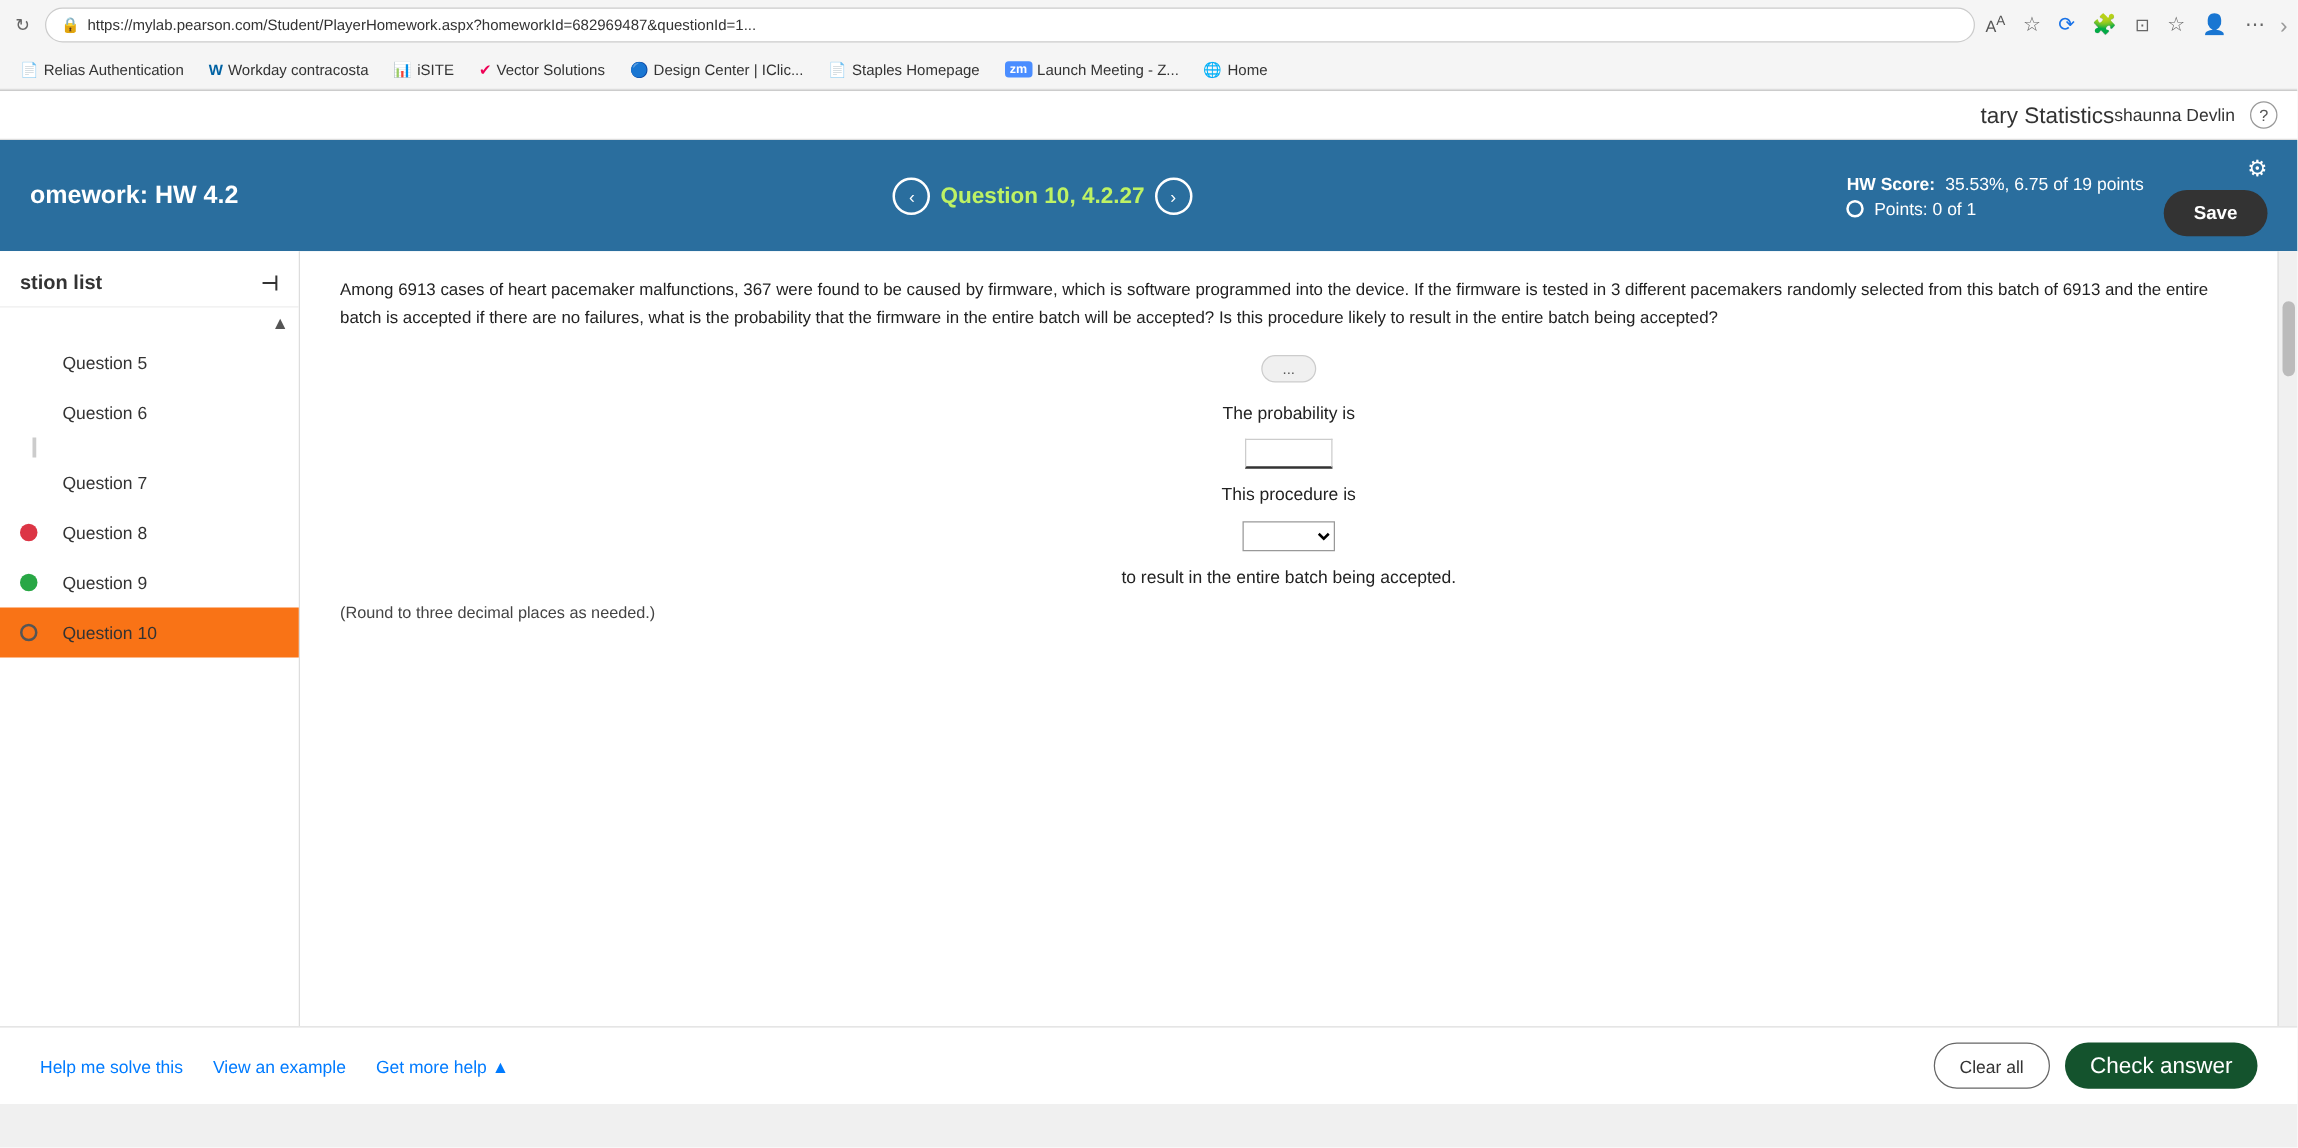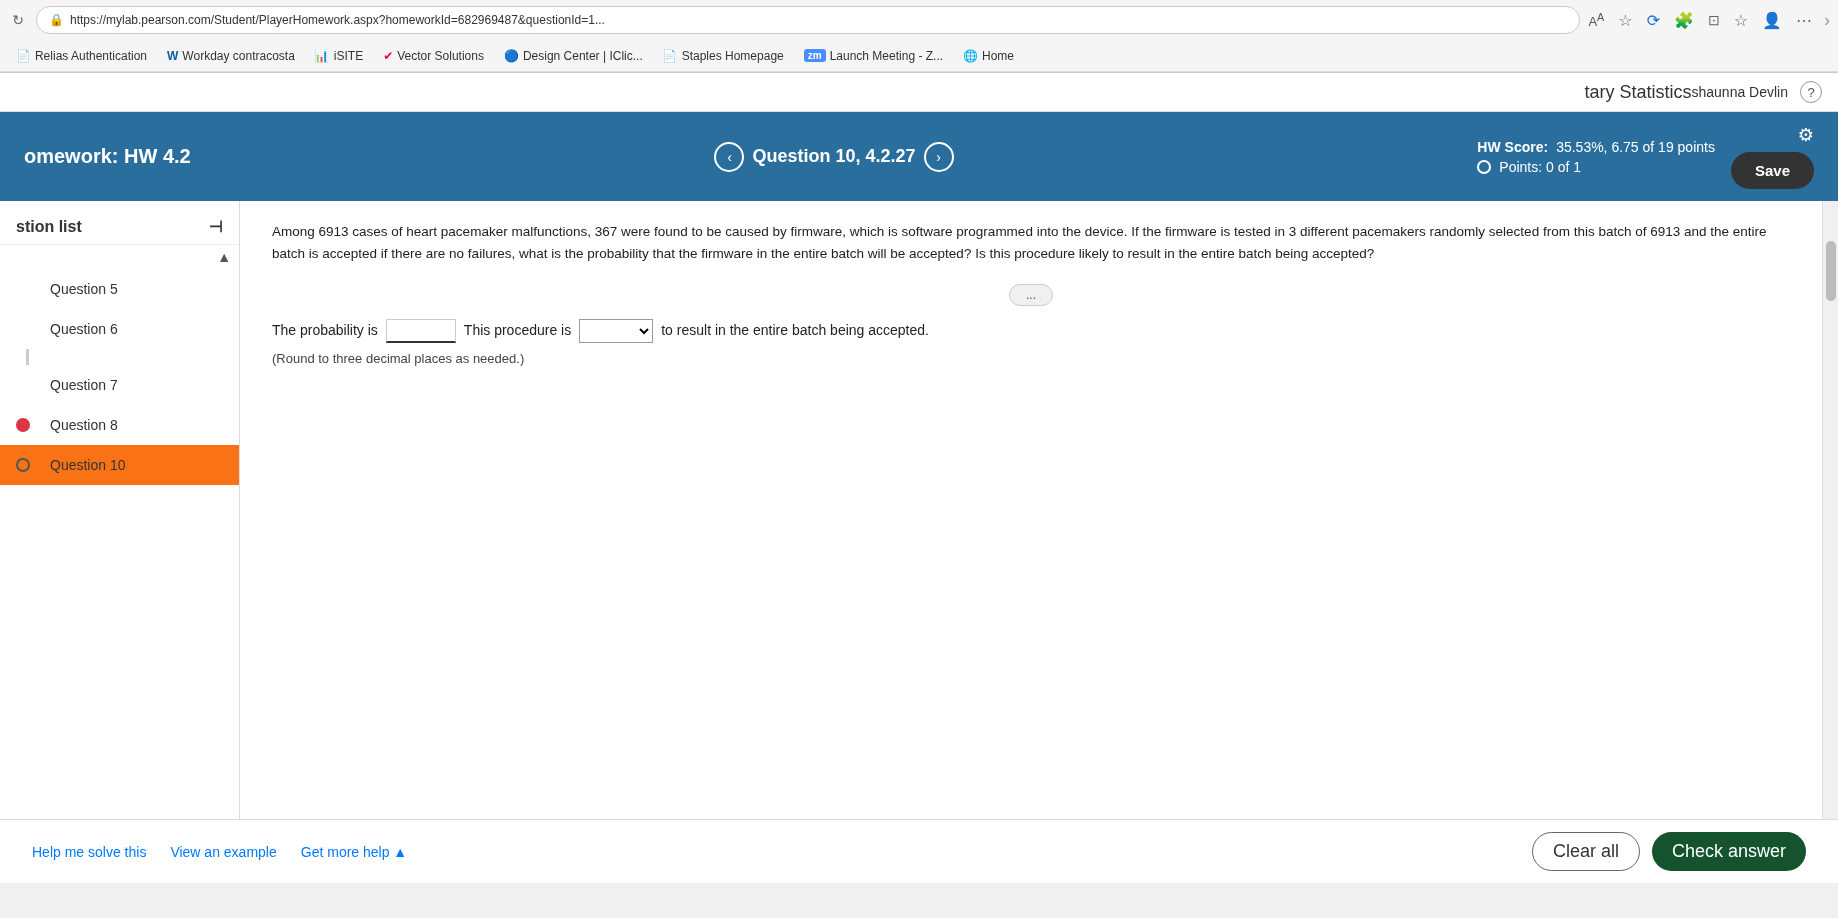--- a/index.html
+++ b/index.html
@@ -147,21 +147,21 @@
       font-size: 14px;
       cursor: pointer;
       display: flex;
       align-items: center;
       justify-content: center;
     }
 
     .question-label {
       font-size: 18px;
       font-weight: bold;
-      color: #ffffff;
+      color: #bef264;
     }
 
     .score-section {
       text-align: right;
       font-size: 14px;
       color: white;
     }
 
     .score-row {
       display: flex;
@@ -285,20 +285,21 @@
       font-size: 14px;
       color: #222;
       line-height: 1.8;
     }
 
     .answer-row {
       display: flex;
       align-items: center;
       gap: 8px;
       flex-wrap: wrap;
+      flex-direction: column;
     }
 
     .prob-input {
       width: 70px;
       height: 24px;
       border: 1px solid #ccc;
       border-bottom: 2px solid #333;
       background: transparent;
       font-size: 13px;
       padding: 0 4px;
@@ -346,21 +347,21 @@
     .bottom-actions {
       display: flex;
       gap: 12px;
     }
 
     .clear-btn {
       background: white;
       border: 1px solid #666;
       border-radius: 20px;
       padding: 8px 20px;
-      font-size: 18px;
+      font-size: 14px;
       cursor: pointer;
       color: #333;
     }
 
     .check-btn {
       background: #14532d;
       border: none;
       border-radius: 20px;
       padding: 8px 20px;
       font-size: 18px;
@@ -509,20 +510,24 @@
       <div class="sidebar-item plain">
         <span class="indicator" style="width:14px;height:14px;flex-shrink:0;"></span>
         <span>Question 7</span>
       </div>
 
       <div class="sidebar-item wrong">
         <span class="indicator" style="width:14px;height:14px;border-radius:50%;background:#dc3545;flex-shrink:0;"></span>
         <span>Question 8</span>
       </div>
 
+      <div class="sidebar-item correct">
+        <span class="indicator" style="width:14px;height:14px;border-radius:50%;background:#28a745;flex-shrink:0;"></span>
+        <span>Question 9</span>
+      </div>
 
       <div class="sidebar-item active">
         <span style="width:14px;height:14px;border-radius:50%;border:2px solid #555;flex-shrink:0;display:inline-block;"></span>
         <span>Question 10</span>
       </div>
     </div>
 
     <div class="question-area">
 
       <div class="question-text">Among 6913 cases of heart pacemaker malfunctions, 367 were found to be caused by firmware, which is software programmed into the device. If the firmware is tested in 3 different pacemakers randomly selected from this batch of 6913 and the entire batch is accepted if there are no failures, what is the probability that the firmware in the entire batch will be accepted? Is this procedure likely to result in the entire batch being accepted?</div>

